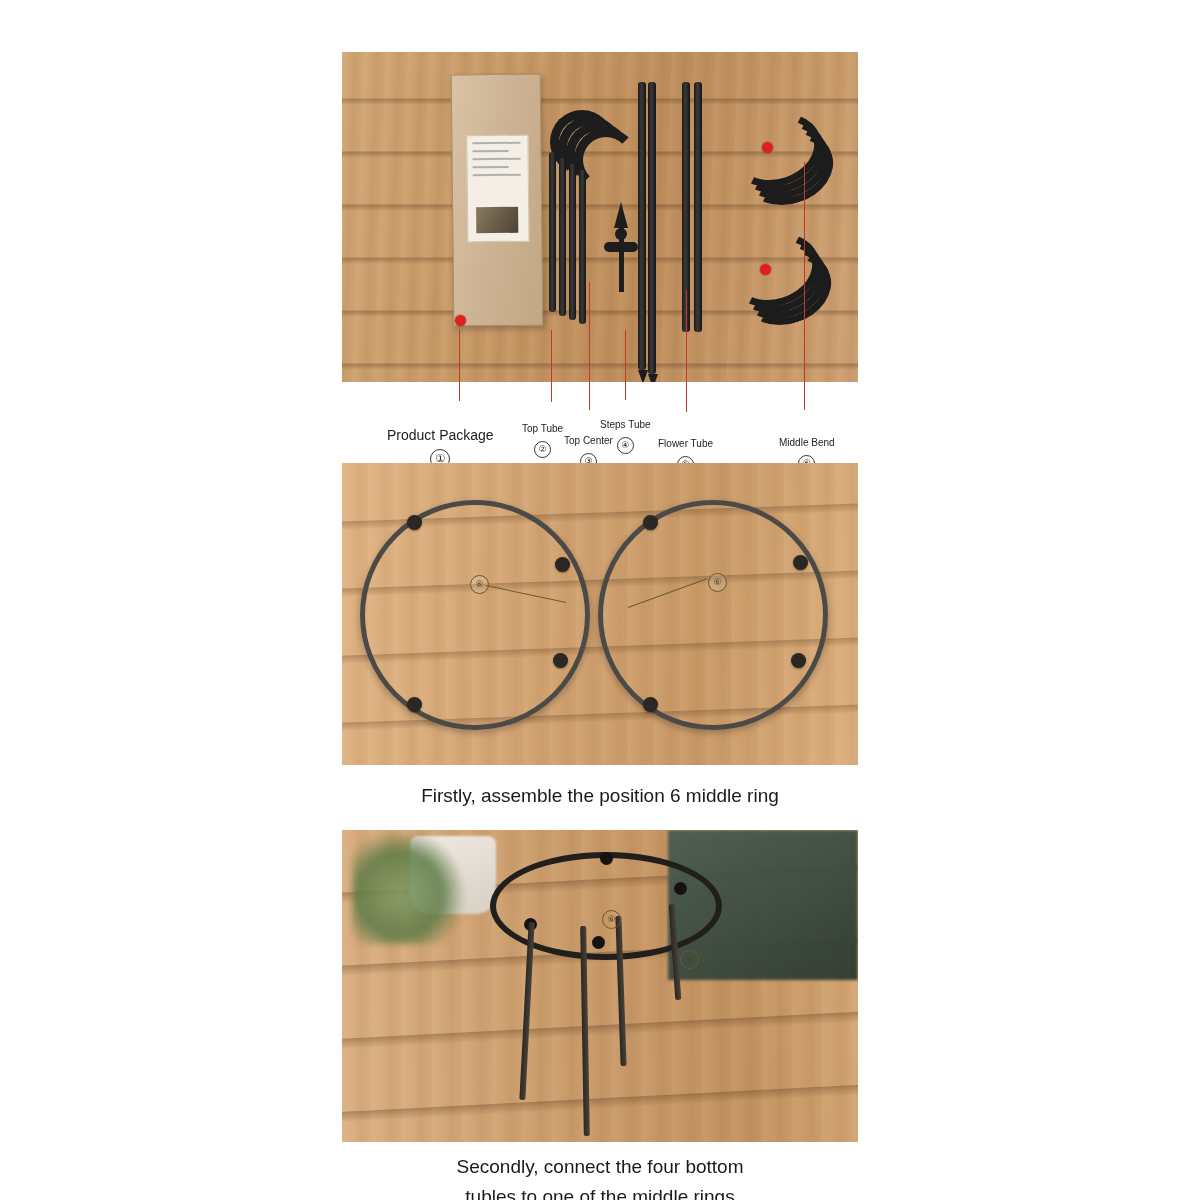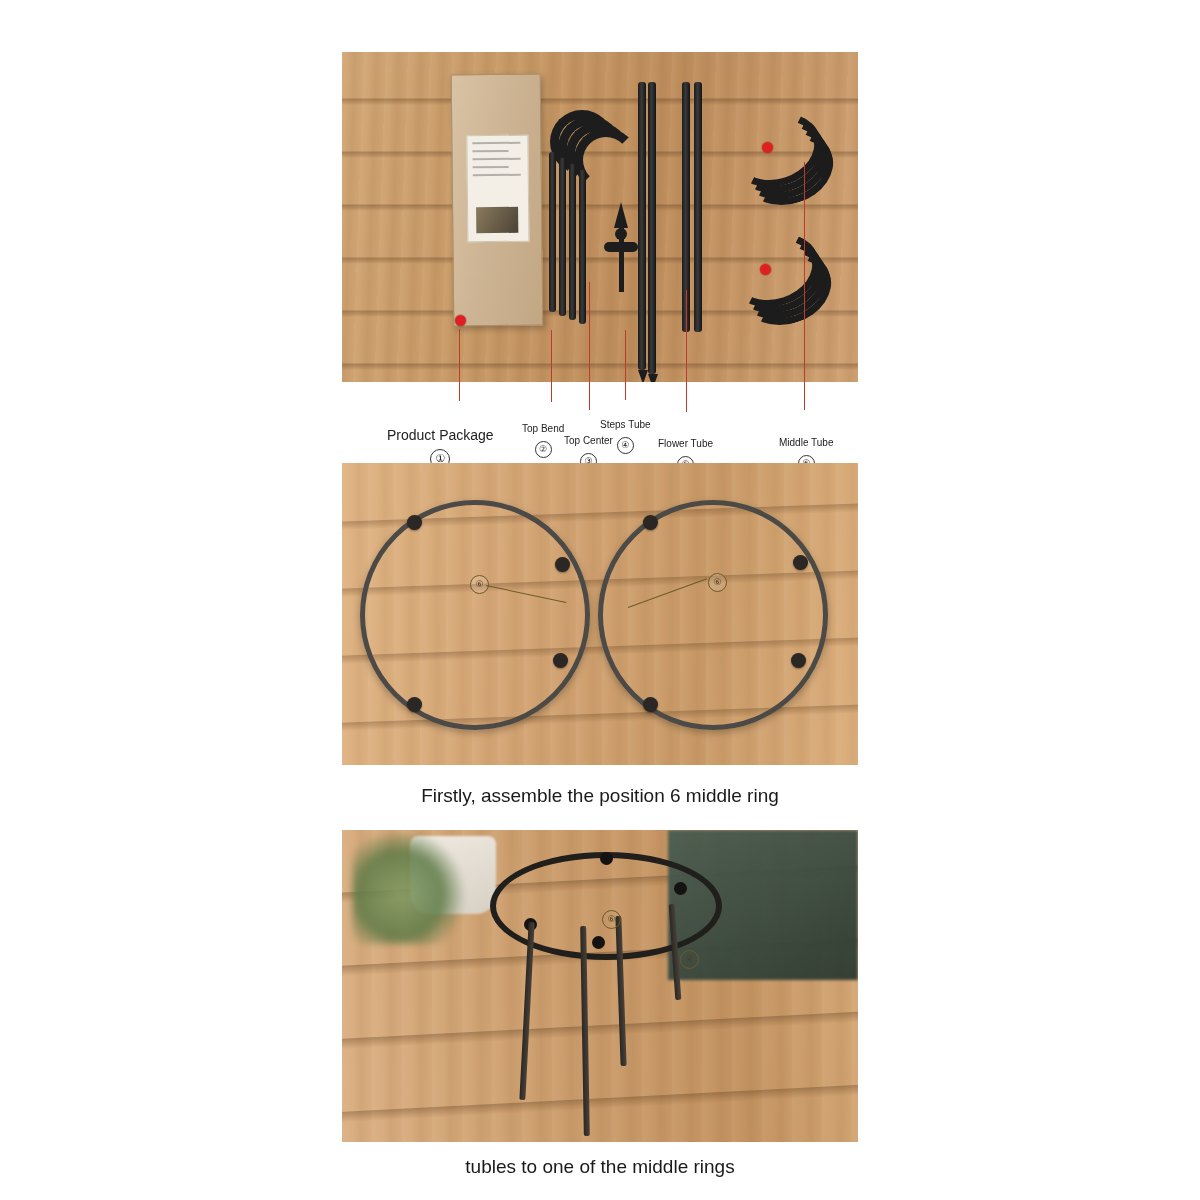--- a/index.html
+++ b/index.html
@@ -396,37 +396,37 @@
   <div class="leader" style="left:625px; top:330px; height:70px;"></div>
   <div class="leader" style="left:686px; top:290px; height:122px;"></div>
   <div class="leader" style="left:804px; top:162px; height:248px;"></div>
 
   <div class="callouts">
     <div class="callout big" style="left:45px; top:28px;">
       <div>Product Package</div>
       <div class="circ-num big">①</div>
     </div>
     <div class="callout" style="left:180px; top:24px;">
-      <div>Top Bend</div>
+      <div>Top Tube</div>
       <div class="circ-num">②</div>
     </div>
     <div class="callout" style="left:222px; top:36px;">
       <div>Top Center</div>
       <div class="circ-num">③</div>
     </div>
     <div class="callout" style="left:258px; top:20px;">
       <div>Steps Tube</div>
       <div class="circ-num">④</div>
     </div>
     <div class="callout" style="left:316px; top:39px;">
       <div>Flower Tube</div>
       <div class="circ-num">⑤</div>
     </div>
     <div class="callout" style="left:437px; top:38px;">
-      <div>Middle Tube</div>
+      <div>Middle Bend</div>
       <div class="circ-num">⑥</div>
     </div>
   </div>
 
   <div class="photo" id="panel-rings">
     <div class="wood light"></div>
 
     <div class="hoop" style="left:18px; top:37px; width:220px; height:220px;">
       <div class="knob" style="left:42px; top:10px;"></div>
       <div class="knob" style="left:190px; top:52px;"></div>
@@ -464,16 +464,17 @@
     <div class="leg" style="left:182px; top:92px; height:178px; transform: rotate(3deg);"></div>
     <div class="leg" style="left:240px; top:96px; height:210px; transform: rotate(-1deg);"></div>
     <div class="leg" style="left:276px; top:86px; height:150px; transform: rotate(-2deg);"></div>
     <div class="leg" style="left:330px; top:74px; height:96px; transform: rotate(-4deg);"></div>
 
     <div class="stand-tag" style="left:260px; top:80px;">⑥</div>
     <div class="stand-tag" style="left:338px; top:120px;">④</div>
   </div>
 
   <div class="caption2" style="top:1152px;">
+    <div>Secondly, connect the four bottom</div>
     <div>tubles to one of the middle rings</div>
   </div>
 
 </div>
 
 </body></html>

